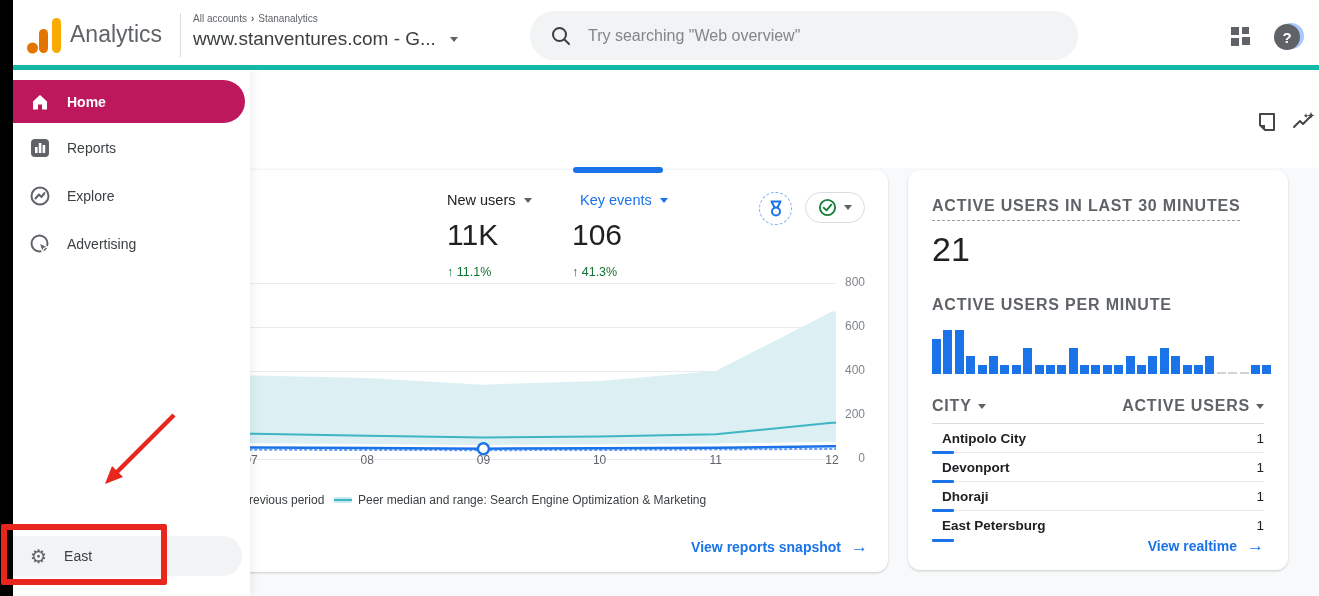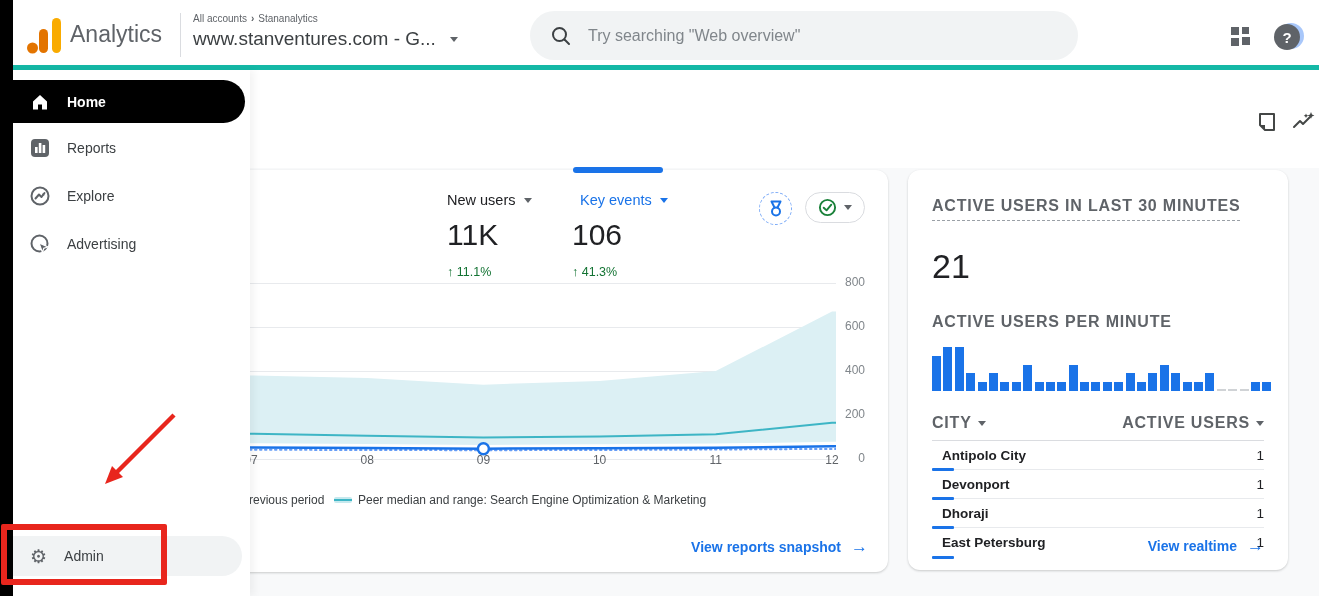--- a/index.html
+++ b/index.html
@@ -20,21 +20,21 @@
   .search input { background:transparent; border:none; outline:none; font-family:inherit; font-size:16px; color:#3c4043; width:440px; }
   .search input::placeholder { color:#80868b; }
   .grid-icon { position:absolute; left:1229px; top:25px; width:22px; height:22px; cursor:pointer; }
   .help-wrap { position:absolute; left:1272px; top:22px; width:32px; height:32px; cursor:pointer; }
   .help-halo { position:absolute; left:6px; top:1px; width:26px; height:26px; border-radius:50%; background:#a8c7fa; }
   .help-badge { position:absolute; left:2px; top:2px; width:26px; height:26px; border-radius:50%; background:#5f6368; color:#fff; font-size:15px; font-weight:bold; display:flex; align-items:center; justify-content:center; }
 
   
   .sidebar { position:absolute; left:13px; top:70px; width:237px; height:526px; background:#fff; z-index:50; box-shadow:4px 0 8px rgba(0,0,0,.05); }
   .nav-pill { position:absolute; left:0; display:flex; align-items:center; gap:17px; padding-left:17px; cursor:pointer; }
-  .nav-home { top:10px; width:232px; height:43px; background:#000000; border-radius:0 24px 24px 0; color:#fff; font-weight:bold; font-size:14px; }
+  .nav-home { top:10px; width:232px; height:43px; background:#be185d; border-radius:0 24px 24px 0; color:#fff; font-weight:bold; font-size:14px; }
   .nav-item { height:40px; width:232px; color:#3c4043; font-size:14px; font-weight:500; display:flex; align-items:center; gap:17px; padding-left:17px; position:absolute; cursor:pointer; }
   .nav-admin { top:466px; width:229px; height:40px; background:#f1f3f4; border-radius:0 24px 24px 0; }
   .gear-glyph { font-size:19px; color:#5f6368; line-height:1; }
 
   
   .main-gray { position:absolute; left:13px; top:168px; width:1306px; height:428px; background:#f8f9fa; z-index:1; }
   .hdr-icon { position:absolute; top:111px; cursor:pointer; }
 
   
   .card { position:absolute; background:#fff; border-radius:12px; box-shadow:0 1px 2px rgba(60,64,67,.18), 0 1px 3px rgba(60,64,67,.08); z-index:10; }
@@ -63,21 +63,21 @@
   .lg-prev-swatch { position:absolute; top:329px; left:-22px; width:22px; border-top:2px dotted #669df6; }
   .lg-peer-swatch { position:absolute; top:327px; left:99px; width:18px; height:6px; background:#c6e9ee; border-radius:2px; }
   .lg-peer-swatch::after { content:""; position:absolute; left:0; top:2px; width:18px; height:2px; background:#3db5c5; }
   .card-link { position:absolute; font-size:14px; font-weight:bold; color:#1a73e8; display:flex; align-items:center; gap:10px; cursor:pointer; }
   .card-link .arrow { font-size:17px; font-weight:normal; }
 
   
   .rt-inner { padding:27px 24px 0 24px; }
   .caps-title { font-size:16px; font-weight:bold; letter-spacing:.8px; color:#5f6368; }
   .rt-title { display:inline-block; border-bottom:1px dashed #9aa0a6; padding-bottom:5px; }
-  .rt-value { margin-top:26px; font-size:34px; color:#202124; }
+  .rt-value { margin-top:9px; font-size:34px; color:#202124; }
   .rt-sub { margin-top:27px; }
   .minute-bars { margin-top:14px; height:46px; width:342px; display:flex; align-items:flex-end; gap:2.4px; }
   .mbar { width:9px; background:#1a73e8; }
   .mbar.empty { background:#d0d3d6; height:2px; }
   .rt-head { margin-top:23px; display:flex; justify-content:space-between; }
   .rt-head .hdr { display:flex; align-items:center; gap:6px; cursor:pointer; }
   .rt-head .caret { color:#5f6368; }
   .rt-hline { margin-top:8px; height:1px; background:#dadce0; }
   .rt-row { position:relative; height:29px; display:flex; justify-content:space-between; align-items:center; border-bottom:1px solid #e8eaed; font-size:13.5px; color:#202124; }
   .rt-row.last { border-bottom:none; }
@@ -319,21 +319,21 @@
     </div>
     <div class="nav-item" style="top:154px;">
       <svg width="20" height="20" viewBox="0 0 20 20">
         <circle cx="9.5" cy="9.5" r="8" fill="none" stroke="#5f6368" stroke-width="2"></circle>
         <path d="M9 9 L18 13 L13.8 14.2 L12.5 18.5 Z" fill="#5f6368" stroke="#fff" stroke-width="1.2"></path>
       </svg>
       <span>Advertising</span>
     </div>
     <div class="nav-pill nav-admin">
       <span class="gear-glyph">⚙</span>
-      <span style="font-size:14px;color:#3c4043;font-weight:500;">Admin</span>
+      <span style="font-size:14px;color:#3c4043;font-weight:500;">East</span>
     </div>
   </div>
 
   <div class="edge-bar"></div>
   <div class="anno-rect"></div>
   <svg class="anno-arrow" width="92" height="92" viewBox="0 0 92 92">
     <line x1="79" y1="10" x2="22" y2="67" stroke="#e8261d" stroke-width="4.5"></line>
     <polygon points="10,79 17,61 28,72" fill="#e8261d"></polygon>
   </svg>
 

